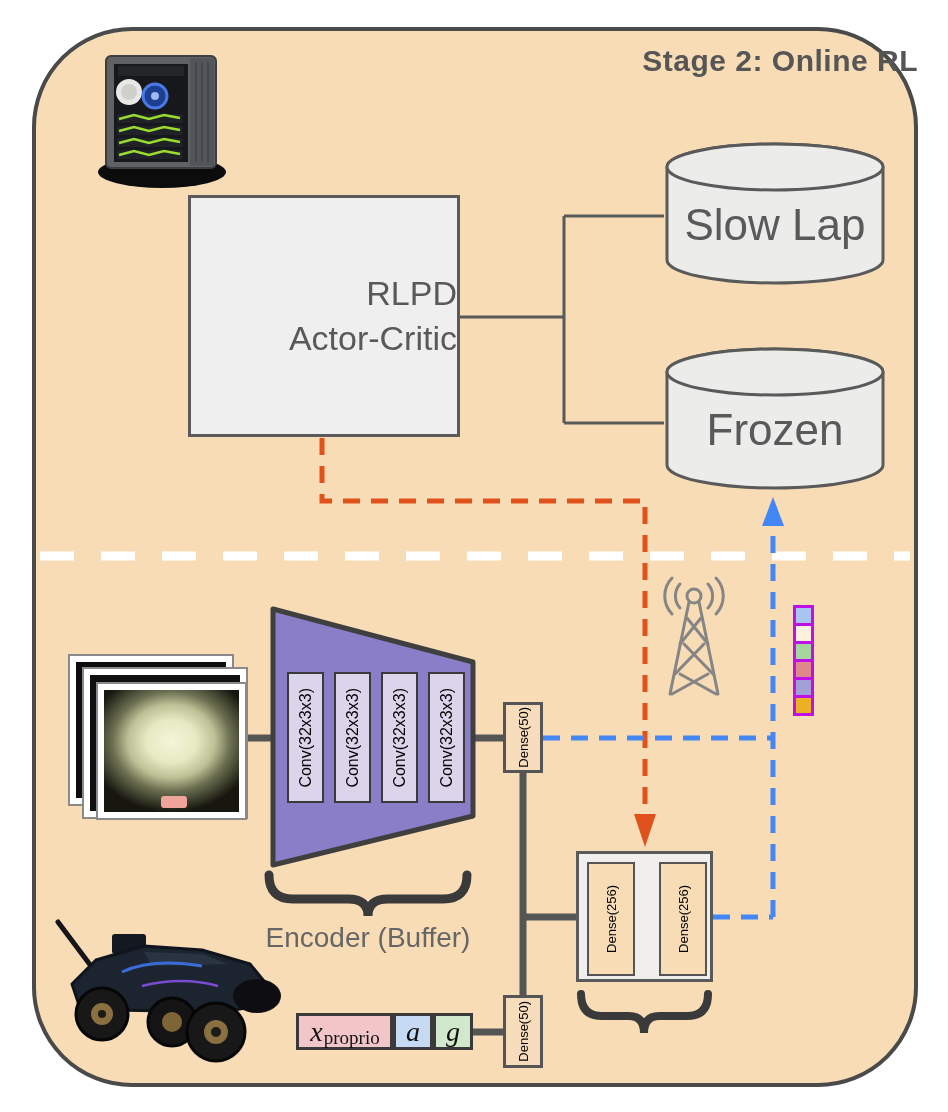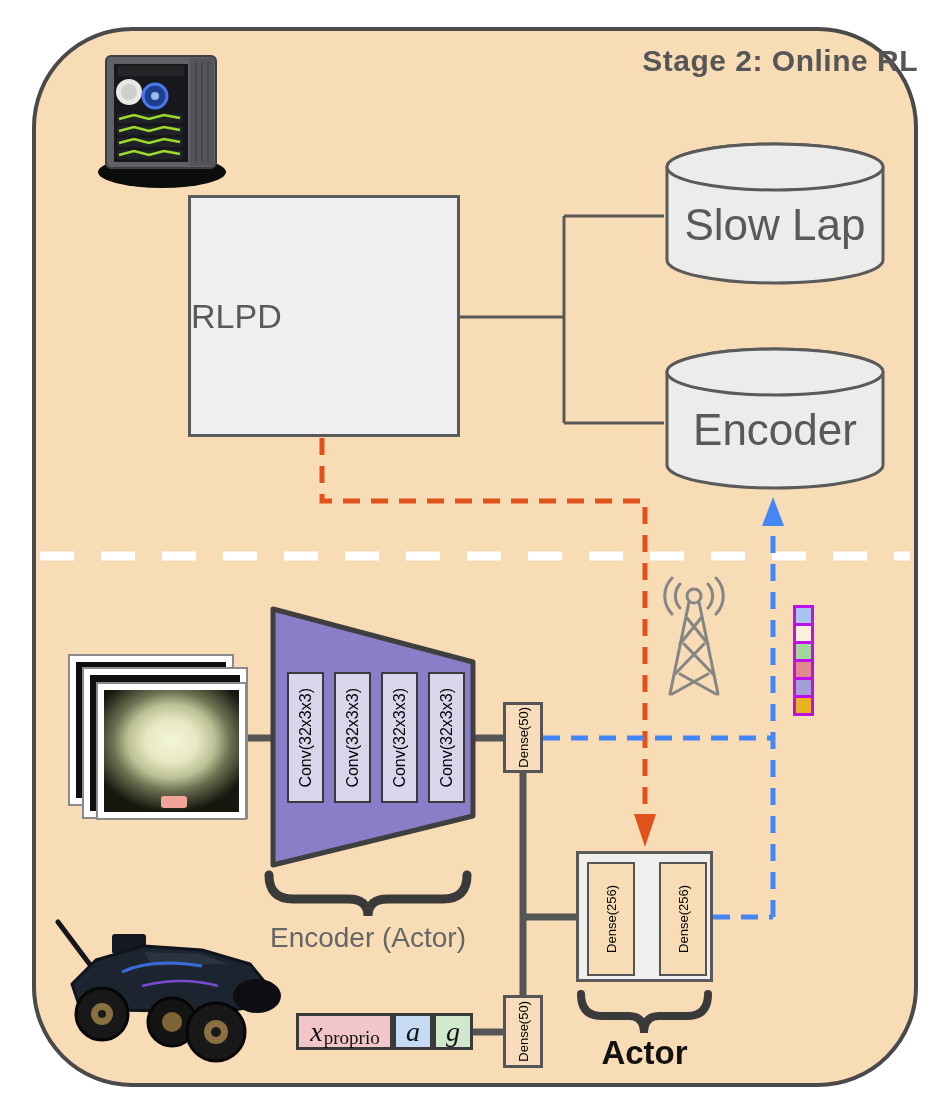--- a/index.html
+++ b/index.html
@@ -4,21 +4,21 @@
 <style>
   html,body{margin:0;padding:0;background:#ffffff;}
   .canvas{position:relative;width:948px;height:1112px;background:#ffffff;overflow:hidden;
           font-family:"Liberation Sans",sans-serif;}
   .container{position:absolute;left:32px;top:27px;width:886px;height:1060px;
              background:#f8dcb6;border:4px solid #4a4a4a;border-radius:100px;box-sizing:border-box;}
   .title{position:absolute;left:32px;top:44px;width:886px;text-align:right;
          font-size:30px;font-weight:bold;color:#565656;letter-spacing:.5px;}
   .rlpd-box{position:absolute;left:188px;top:195px;width:272px;height:242px;box-sizing:border-box;
             background:#efefef;border:3px solid #5a5a5a;display:flex;flex-direction:column;
-            align-items:flex-start;justify-content:center;color:#595959;font-size:34px;line-height:1.32;text-align:center;}
+            align-items:flex-end;justify-content:center;color:#595959;font-size:34px;line-height:1.32;text-align:center;}
   .cyl{position:absolute;width:224px;height:150px;}
   .cyl-label{position:absolute;left:0;top:60px;width:100%;text-align:center;
              font-size:44px;color:#595959;}
   .overlay{position:absolute;left:0;top:0;width:948px;height:1112px;pointer-events:none;}
   .trap{position:absolute;left:268px;top:604px;width:212px;height:266px;}
   .conv{position:absolute;top:672px;width:37px;height:131px;box-sizing:border-box;
         background:#dbd5ec;border:2px solid #3a3a3a;display:flex;align-items:center;justify-content:center;}
   .vtext{writing-mode:vertical-rl;transform:rotate(180deg);white-space:nowrap;color:#000;}
   .conv .vtext{font-size:16px;}
   .dense50{position:absolute;left:503px;width:40px;box-sizing:border-box;background:#f8ddbc;
@@ -77,20 +77,21 @@
     <g stroke="#9add2e" stroke-width="2.5" fill="none">
       <path d="M31,69 L46,65 L61,69 L76,65 L92,68"></path>
       <path d="M31,81 L46,77 L61,81 L76,77 L92,80"></path>
       <path d="M31,93 L46,89 L61,93 L76,89 L92,92"></path>
       <path d="M31,105 L46,101 L61,105 L76,101 L92,104"></path>
     </g>
   </svg>
 
   <div class="rlpd-box">
     <span>RLPD</span>
+    <span>Actor-Critic</span>
   </div>
 
   <svg class="overlay">
 
     <g stroke="#595959" stroke-width="3" fill="none">
       <path d="M460,317 H564"></path>
         <path d="M564,216 V423"></path>
         <path d="M564,216 H664"></path>
         <path d="M564,423 H664"></path>
     </g>
@@ -123,21 +124,21 @@
       <ellipse cx="112" cy="27" rx="108" ry="23" fill="#ececeb" stroke="#5a5a5a" stroke-width="3"></ellipse>
     </svg>
     <div class="cyl-label">Slow Lap</div>
   </div>
 
   <div class="cyl" style="left:663px;top:345px">
     <svg width="224" height="150">
       <path d="M4,27 a108,23 0 0 1 216,0 v93 a108,23 0 0 1 -216,0 z" fill="#ececeb" stroke="#5a5a5a" stroke-width="3"></path>
       <ellipse cx="112" cy="27" rx="108" ry="23" fill="#ececeb" stroke="#5a5a5a" stroke-width="3"></ellipse>
     </svg>
-    <div class="cyl-label">Encoder</div>
+    <div class="cyl-label">Frozen</div>
   </div>
 
   <div>
     <div class="photo" style="left:70px;top:656px;width:162px;height:148px;background:#0d0d0d"></div>
     <div class="photo" style="left:84px;top:669px;width:162px;height:148px;background:#101010"></div>
     <div class="photo" style="left:98px;top:684px;width:147px;height:134px;background:#111">
       <div class="fisheye">
           <div class="bot"></div>
         </div>
     </div>
@@ -163,34 +164,33 @@
     <span class="vtext">Dense(50)</span>
     </div>
 
   <div class="dense50" style="top:995px;height:73px">
     <span class="vtext">Dense(50)</span>
     </div>
 
   <svg class="brace" style="left:262px;top:868px" width="212" height="54" viewBox="0 0 212 54">
     <path d="M7,7 Q7,31 31,31 L86,31 Q106,31 106,48 Q106,31 126,31 L181,31 Q205,31 205,7" fill="none" stroke="#3a3a3a" stroke-width="9" stroke-linecap="round"></path>
   </svg>
-  <div class="encoder-label">Encoder (Actor)</div>
+  <div class="encoder-label">Encoder (Buffer)</div>
 
   <div class="actor-box">
     <div class="dense256" style="left:8px">
       <span class="vtext">Dense(256)</span>
       </div>
     <div class="dense256" style="left:80px">
       <span class="vtext">Dense(256)</span>
       </div>
   </div>
   <svg class="brace" style="left:576px;top:988px" width="137" height="50" viewBox="0 0 137 50">
     <path d="M5,6 Q5,28 26,28 L53,28 Q68,28 68,45 Q68,28 83,28 L111,28 Q132,28 132,6" fill="none" stroke="#3a3a3a" stroke-width="8" stroke-linecap="round"></path>
   </svg>
-  <div class="actor-label">Actor</div>
 
   <div class="inp" style="left:296px;width:97px;background:#f2c6c9">
     <i>x</i>
       <sub>proprio</sub>
   </div>
   <div class="inp" style="left:393px;width:40px;background:#c6daf4">
     <i>a</i>
   </div>
   <div class="inp" style="left:433px;width:40px;background:#d2e8cc">
     <i>g</i>

